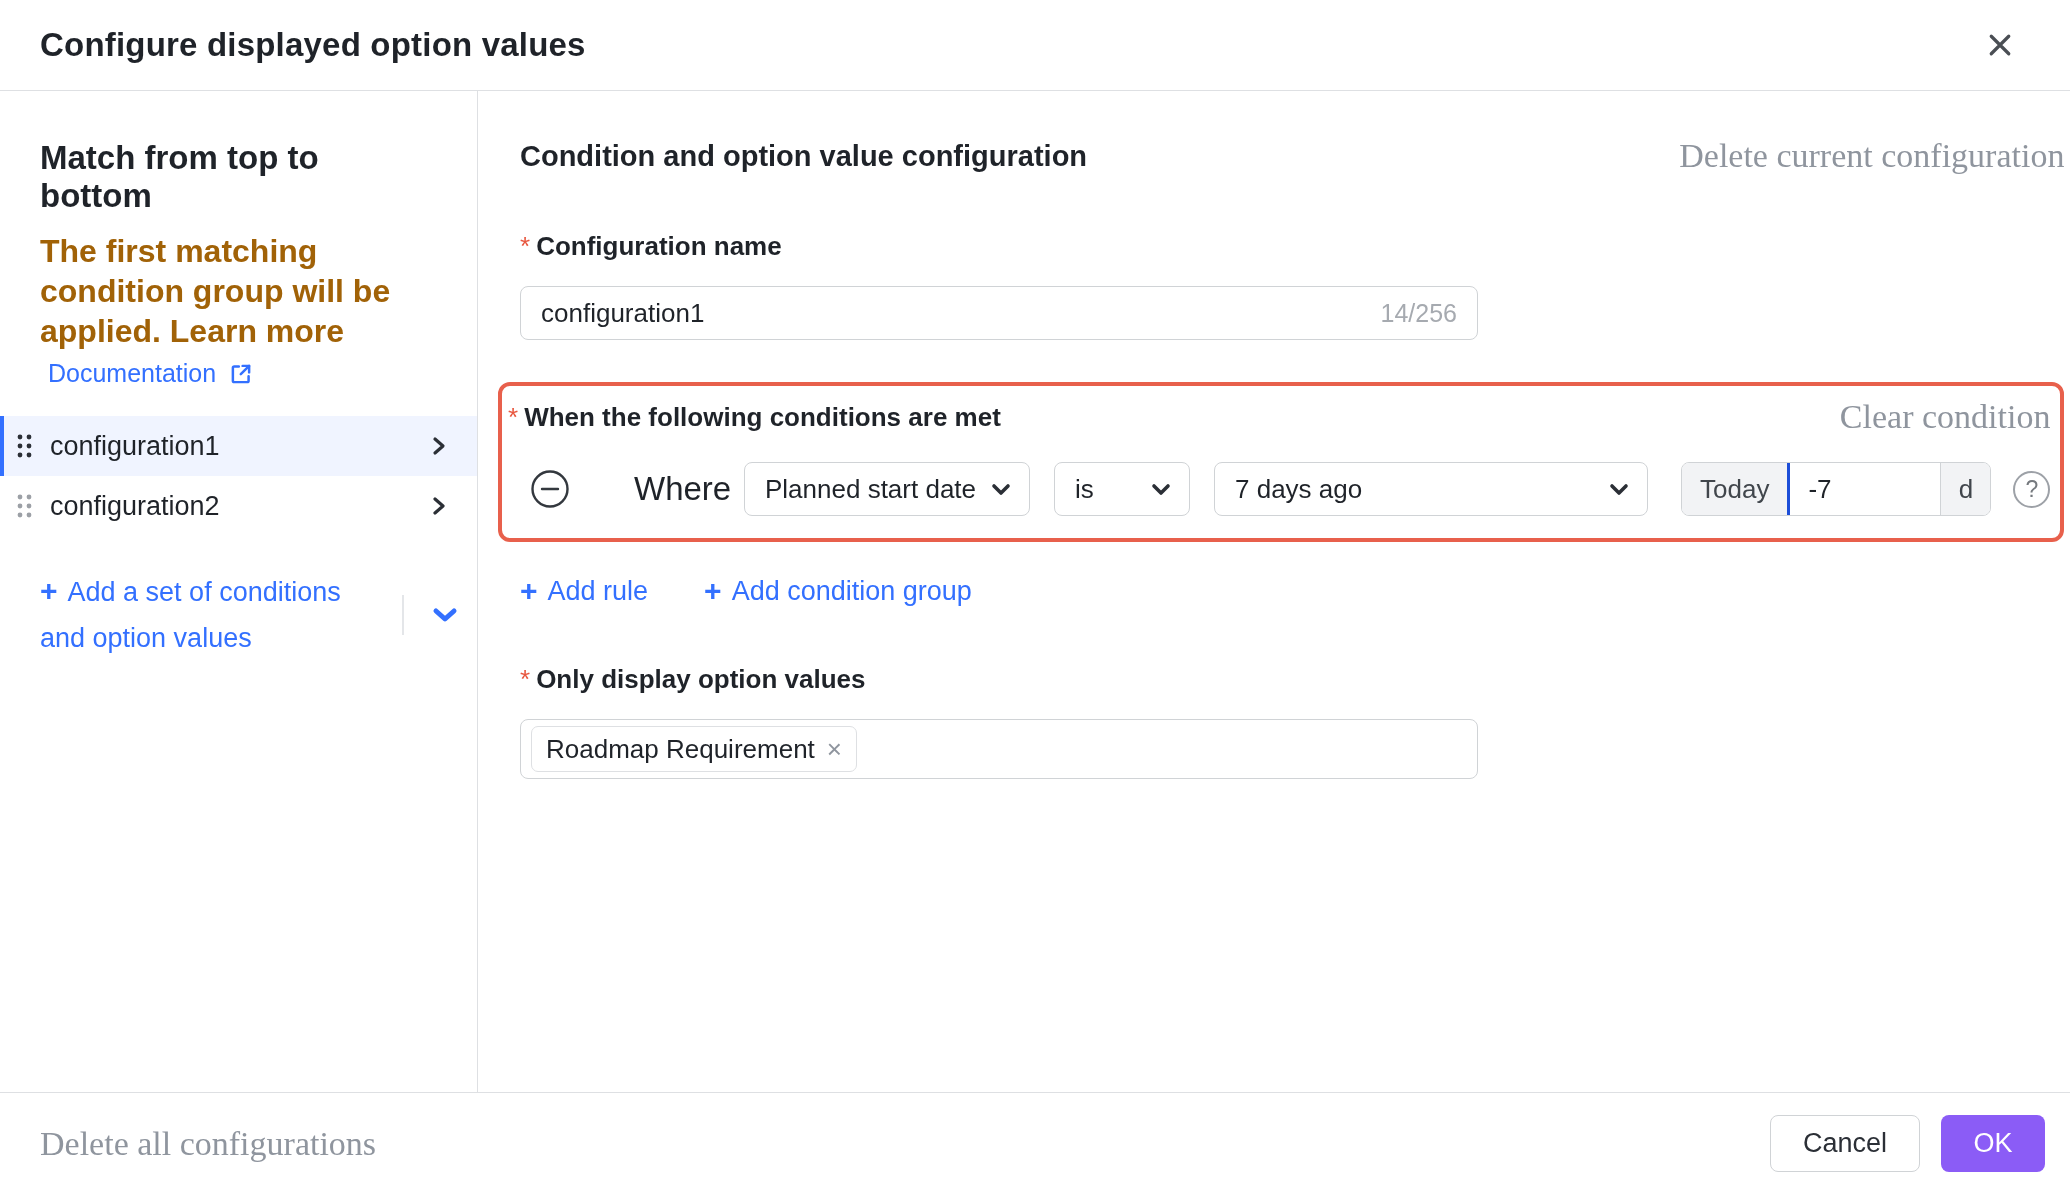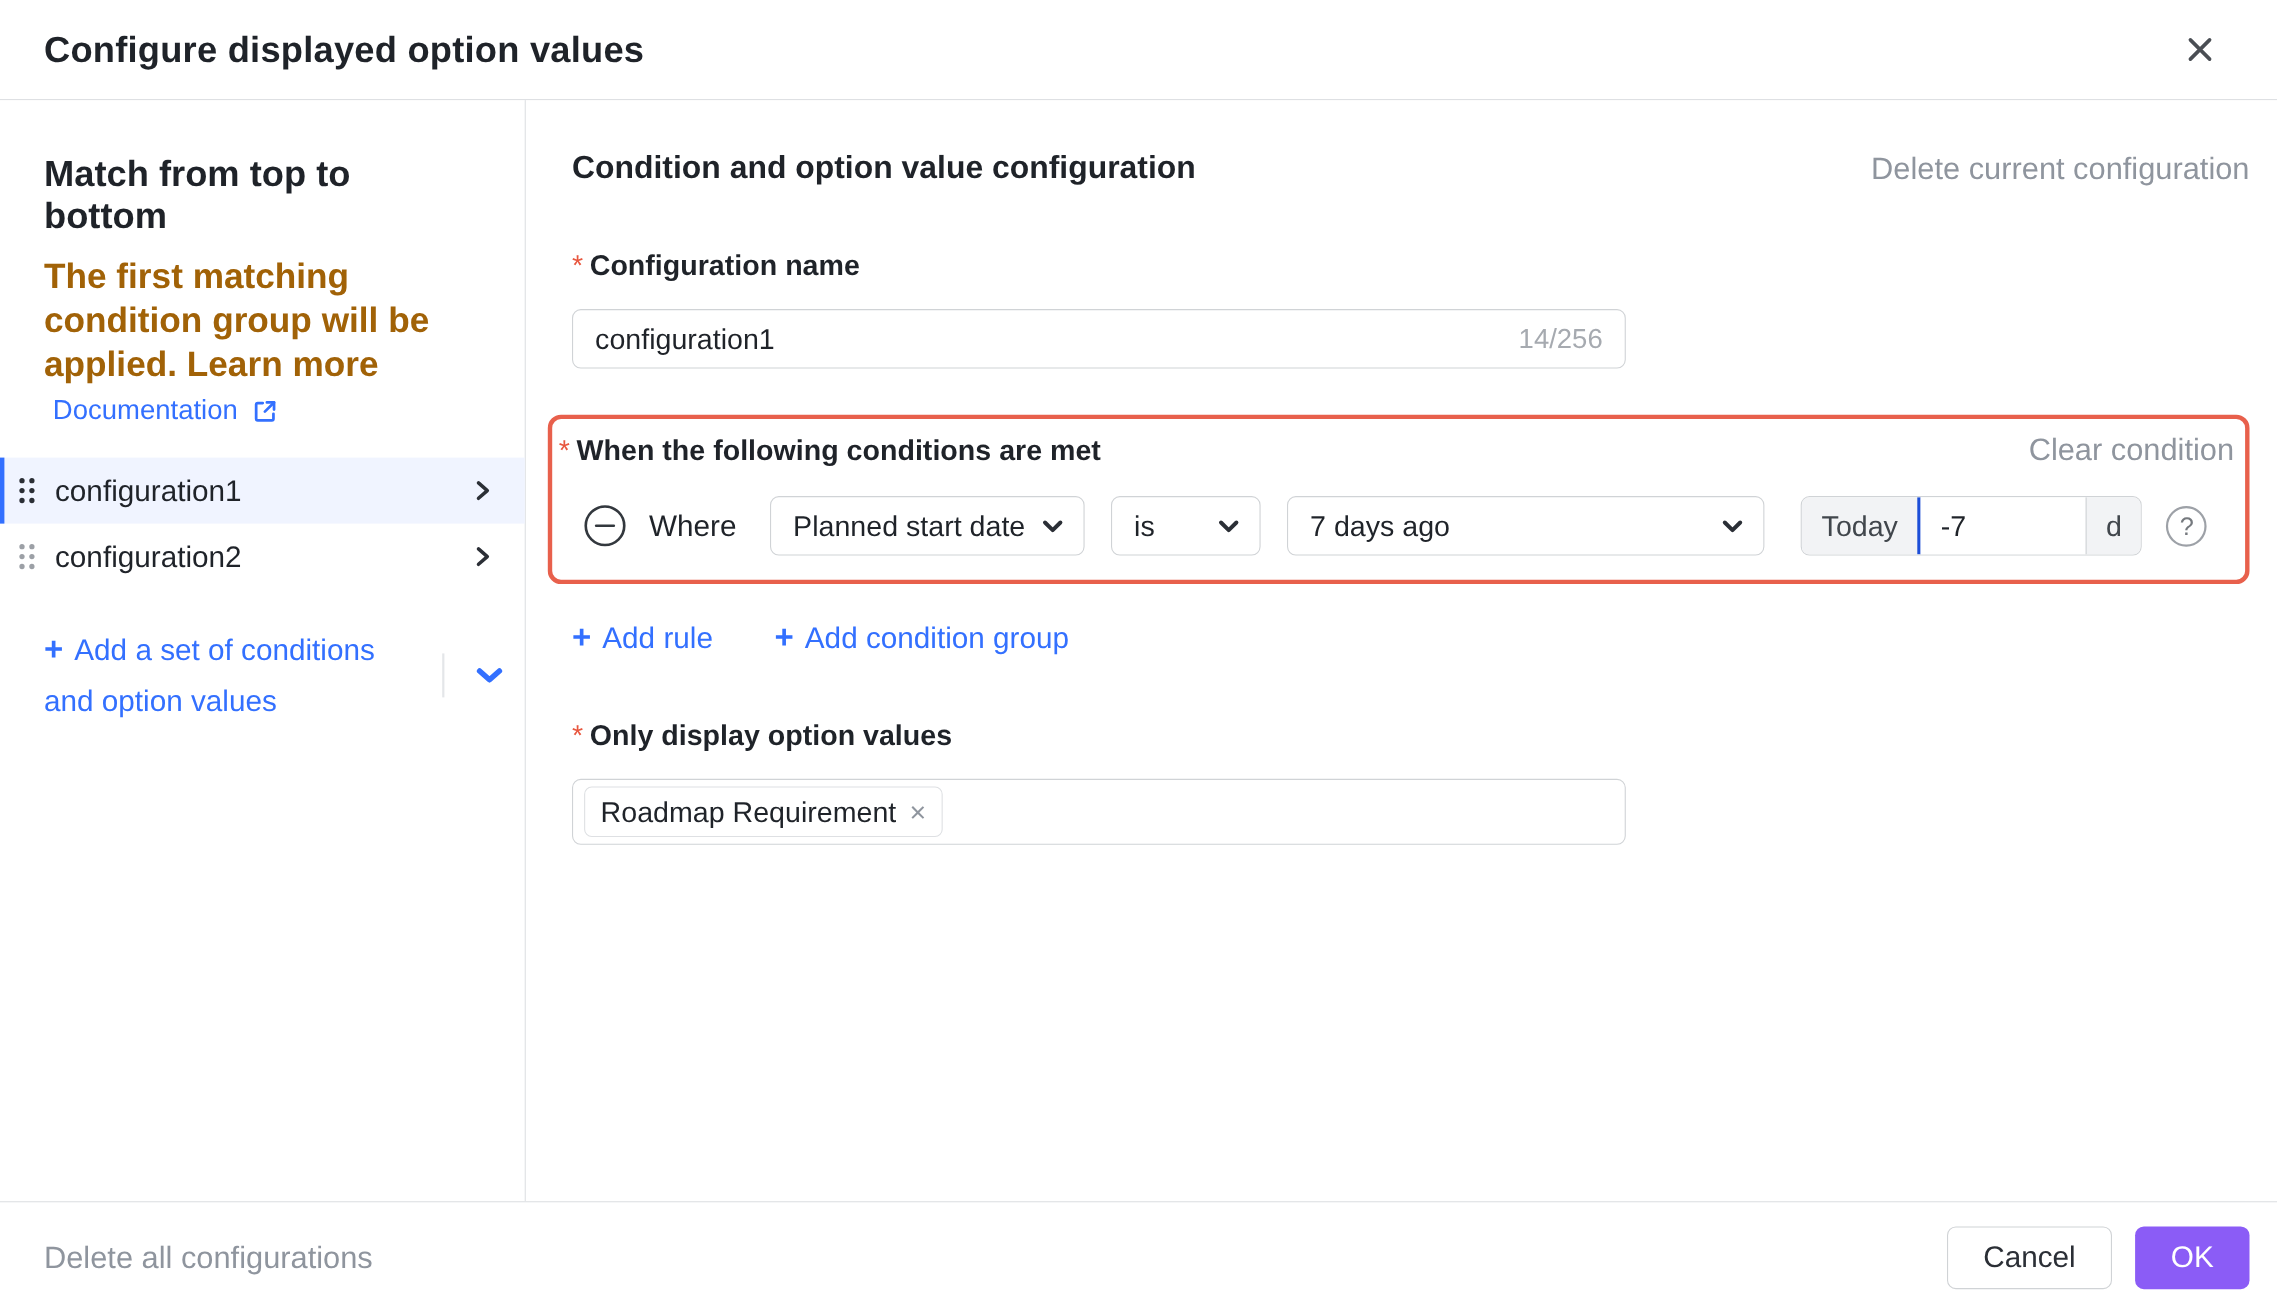--- a/index.html
+++ b/index.html
@@ -52,21 +52,21 @@
     width: 350px; font-size: 27px; color: #3370ff; line-height: 46px; cursor: pointer;
   }
   .plus-glyph { font-weight: 700; font-size: 30px; margin-right: 10px; }
   .vdiv { width: 2px; height: 40px; background: #e4e6e9; margin: 0 28px 0 12px; }
   .add-set-chev { display: flex; align-items: center; cursor: pointer; }
 
   
   .main { flex: 1 1 auto; padding: 46px 25px 0 42px; }
   .main-header { display: flex; align-items: center; justify-content: space-between; margin-bottom: 56px; }
   .main-heading { font-size: 29px; font-weight: 600; }
-  .grey-action { font-size: 28px; color: #8f959e; cursor: pointer; }
+  .grey-action { font-size: 34px; color: #8f959e; cursor: pointer; font-family: Liberation Serif, serif; }
 
   .field-label { display: flex; align-items: center; font-size: 26px; font-weight: 600; margin-bottom: 24px; }
   .req { color: #e8573f; font-weight: 400; margin-right: 6px; font-size: 26px; }
 
   .text-input {
     width: 958px; height: 54px; border: 1px solid #d0d3d6; border-radius: 8px;
     display: flex; align-items: center; justify-content: space-between;
     padding: 0 20px; font-size: 26px; cursor: text; background: #fff;
   }
   .input-counter { color: #a6aab0; font-size: 25px; }
@@ -74,21 +74,21 @@
   
   .condition-box {
     margin: 42px 0 0 -22px; width: calc(100% + 22px);
     border: 4px solid #e8604c; border-radius: 12px;
     padding: 12px 10px 18px 6px;
   }
   .condition-box-head { display: flex; align-items: center; justify-content: space-between; }
   .condition-box-head .field-label { margin-bottom: 0; }
   .condition-row { display: flex; align-items: center; margin: 26px 0 4px 22px; }
   .minus-circle { display: flex; align-items: center; cursor: pointer; margin-right: 20px; }
-  .where-label { font-size: 27px; margin-right: 22px; width: 88px; }
+  .where-label { font-size: 33px; margin-right: 22px; width: 88px; margin-left: 44px; }
   .select {
     height: 54px; border: 1px solid #d0d3d6; border-radius: 8px; background: #fff;
     display: flex; align-items: center; justify-content: space-between;
     padding: 0 18px 0 20px; font-size: 26px; cursor: pointer;
   }
   .select-field { width: 286px; margin-right: 24px; }
   .select-op { width: 136px; margin-right: 24px; }
   .select-value { width: 434px; margin-right: 33px; }
   .sel-chev { display: flex; align-items: center; margin-left: 12px; }
 

